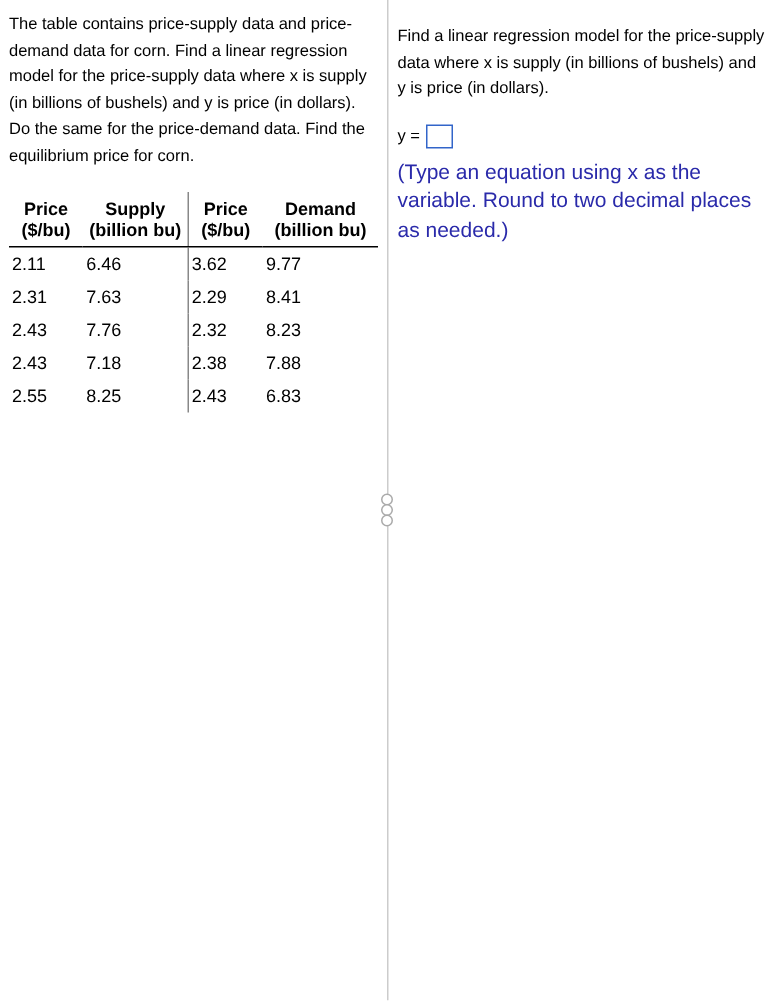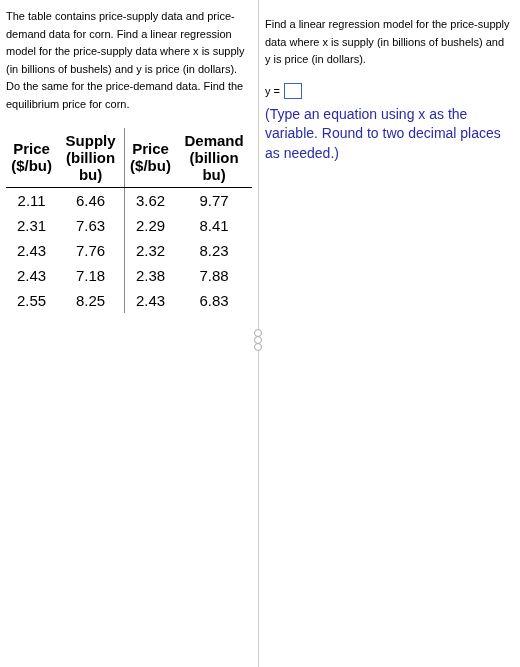--- a/index.html
+++ b/index.html
@@ -21,31 +21,30 @@
     padding: 16px 6px;
     border-left: 1px solid #ccc;
   }
   .problem-text {
     line-height: 1.6;
     margin-bottom: 14px;
   }
   table {
     border-collapse: collapse;
     width: 100%;
-    font-size: 15px;
+    font-size: 12px;
   }
   th {
     font-weight: bold;
     padding: 4px 2px;
     border-bottom: 1px solid #000;
     text-align: center;
   }
   td {
     padding: 4px 2px;
-    text-align: center;
   }
   .vsep-l { border-right: 1px solid #888; }
   .answer-row {
     margin-top: 14px;
     display: flex;
     align-items: center;
     gap: 4px;
   }
   .answer-input {
     width: 18px;

